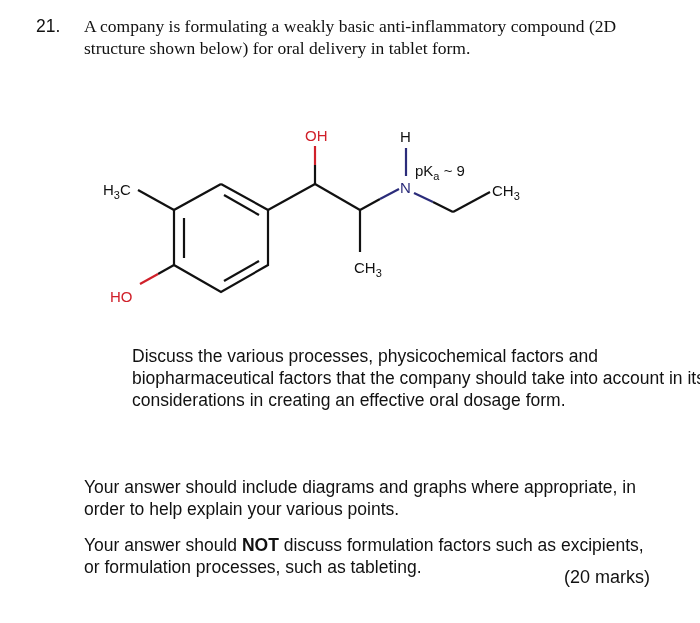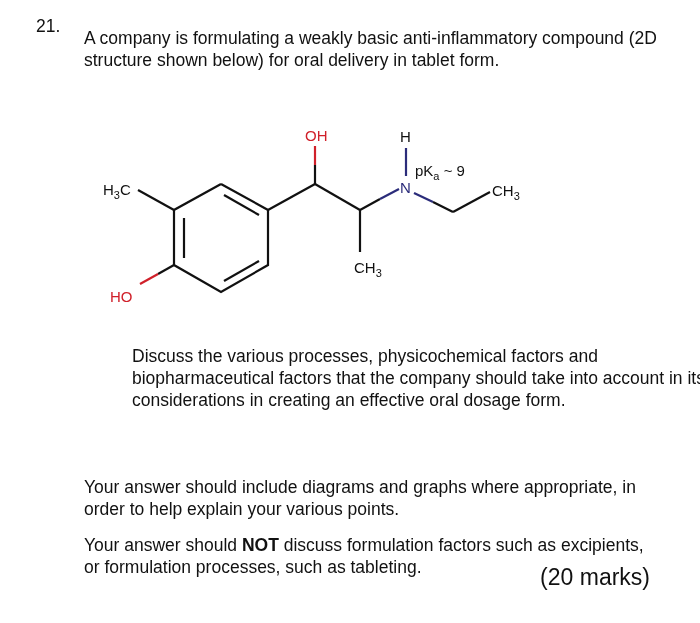--- a/index.html
+++ b/index.html
@@ -1,24 +1,24 @@
 <!DOCTYPE html>
 <html><head>
   <meta charset="utf-8">
   <style>
     html, body { margin:0; padding:0; background:#ffffff; }
     body { width:700px; height:623px; position:relative; overflow:hidden;
            font-family:"Liberation Sans", sans-serif; color:#111; }
     .qnum { position:absolute; left:36px; top:15px; font-size:17.5px; line-height:22px;text-align:right; }
     .para { position:absolute; left:84px; font-size:17.5px; line-height:22px; width:580px; }
-    .p-intro { top:27px; }
+    .p-intro { top:15px;font-family:Liberation Serif, serif; }
     .p-discuss { top:345px;margin-left:48px; }
     .p-diagrams { top:456px;margin-top:20px; }
     .p-not { top:534px; }
-    .marks { position:absolute; right:50px; top:566px; font-size:23px; line-height:22px; }
+    .marks { position:absolute; right:50px; top:566px; font-size:18px; line-height:22px; }
     .structure { position:absolute; left:0; top:0; }
     .lbl { font-family:"Liberation Sans", sans-serif; font-size:15px; }
     .sub { font-size:11px; }
   </style>
 </head>
 <body>
 
 <div class="qnum">21.</div>
 <div class="para p-intro">A company is formulating a weakly basic anti-inflammatory compound (2D structure shown below) for oral delivery in tablet form.</div>
 

